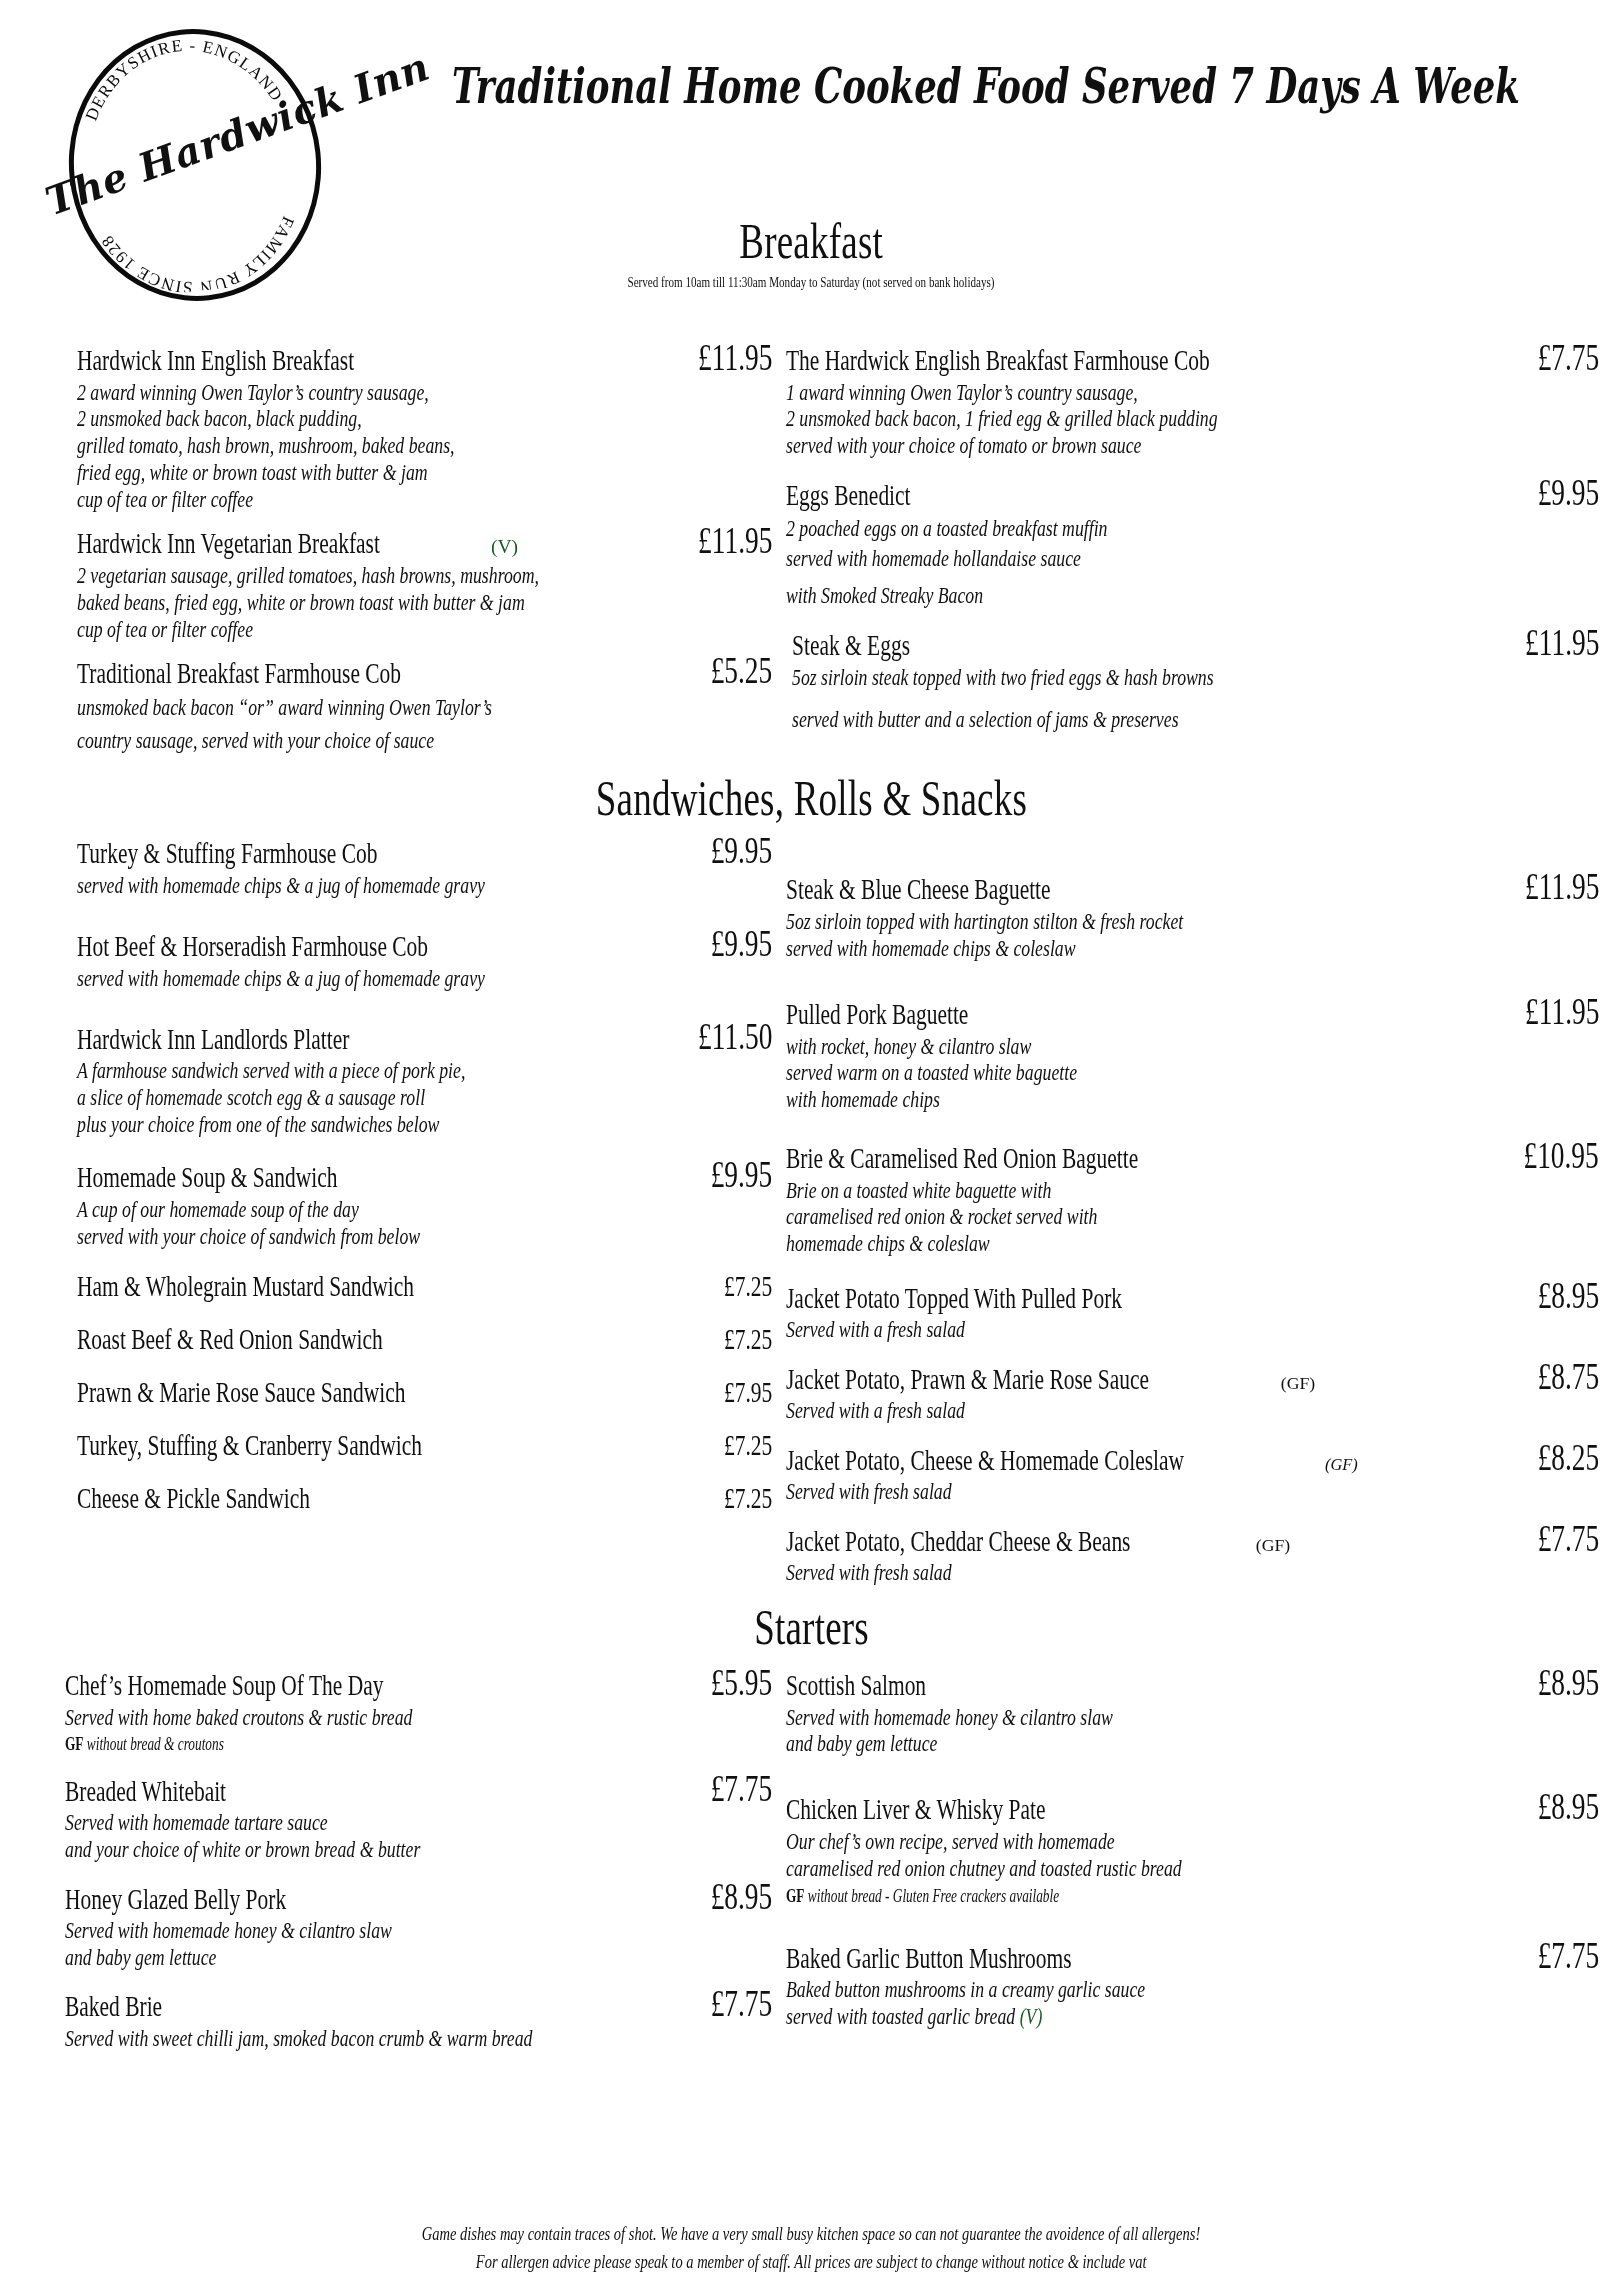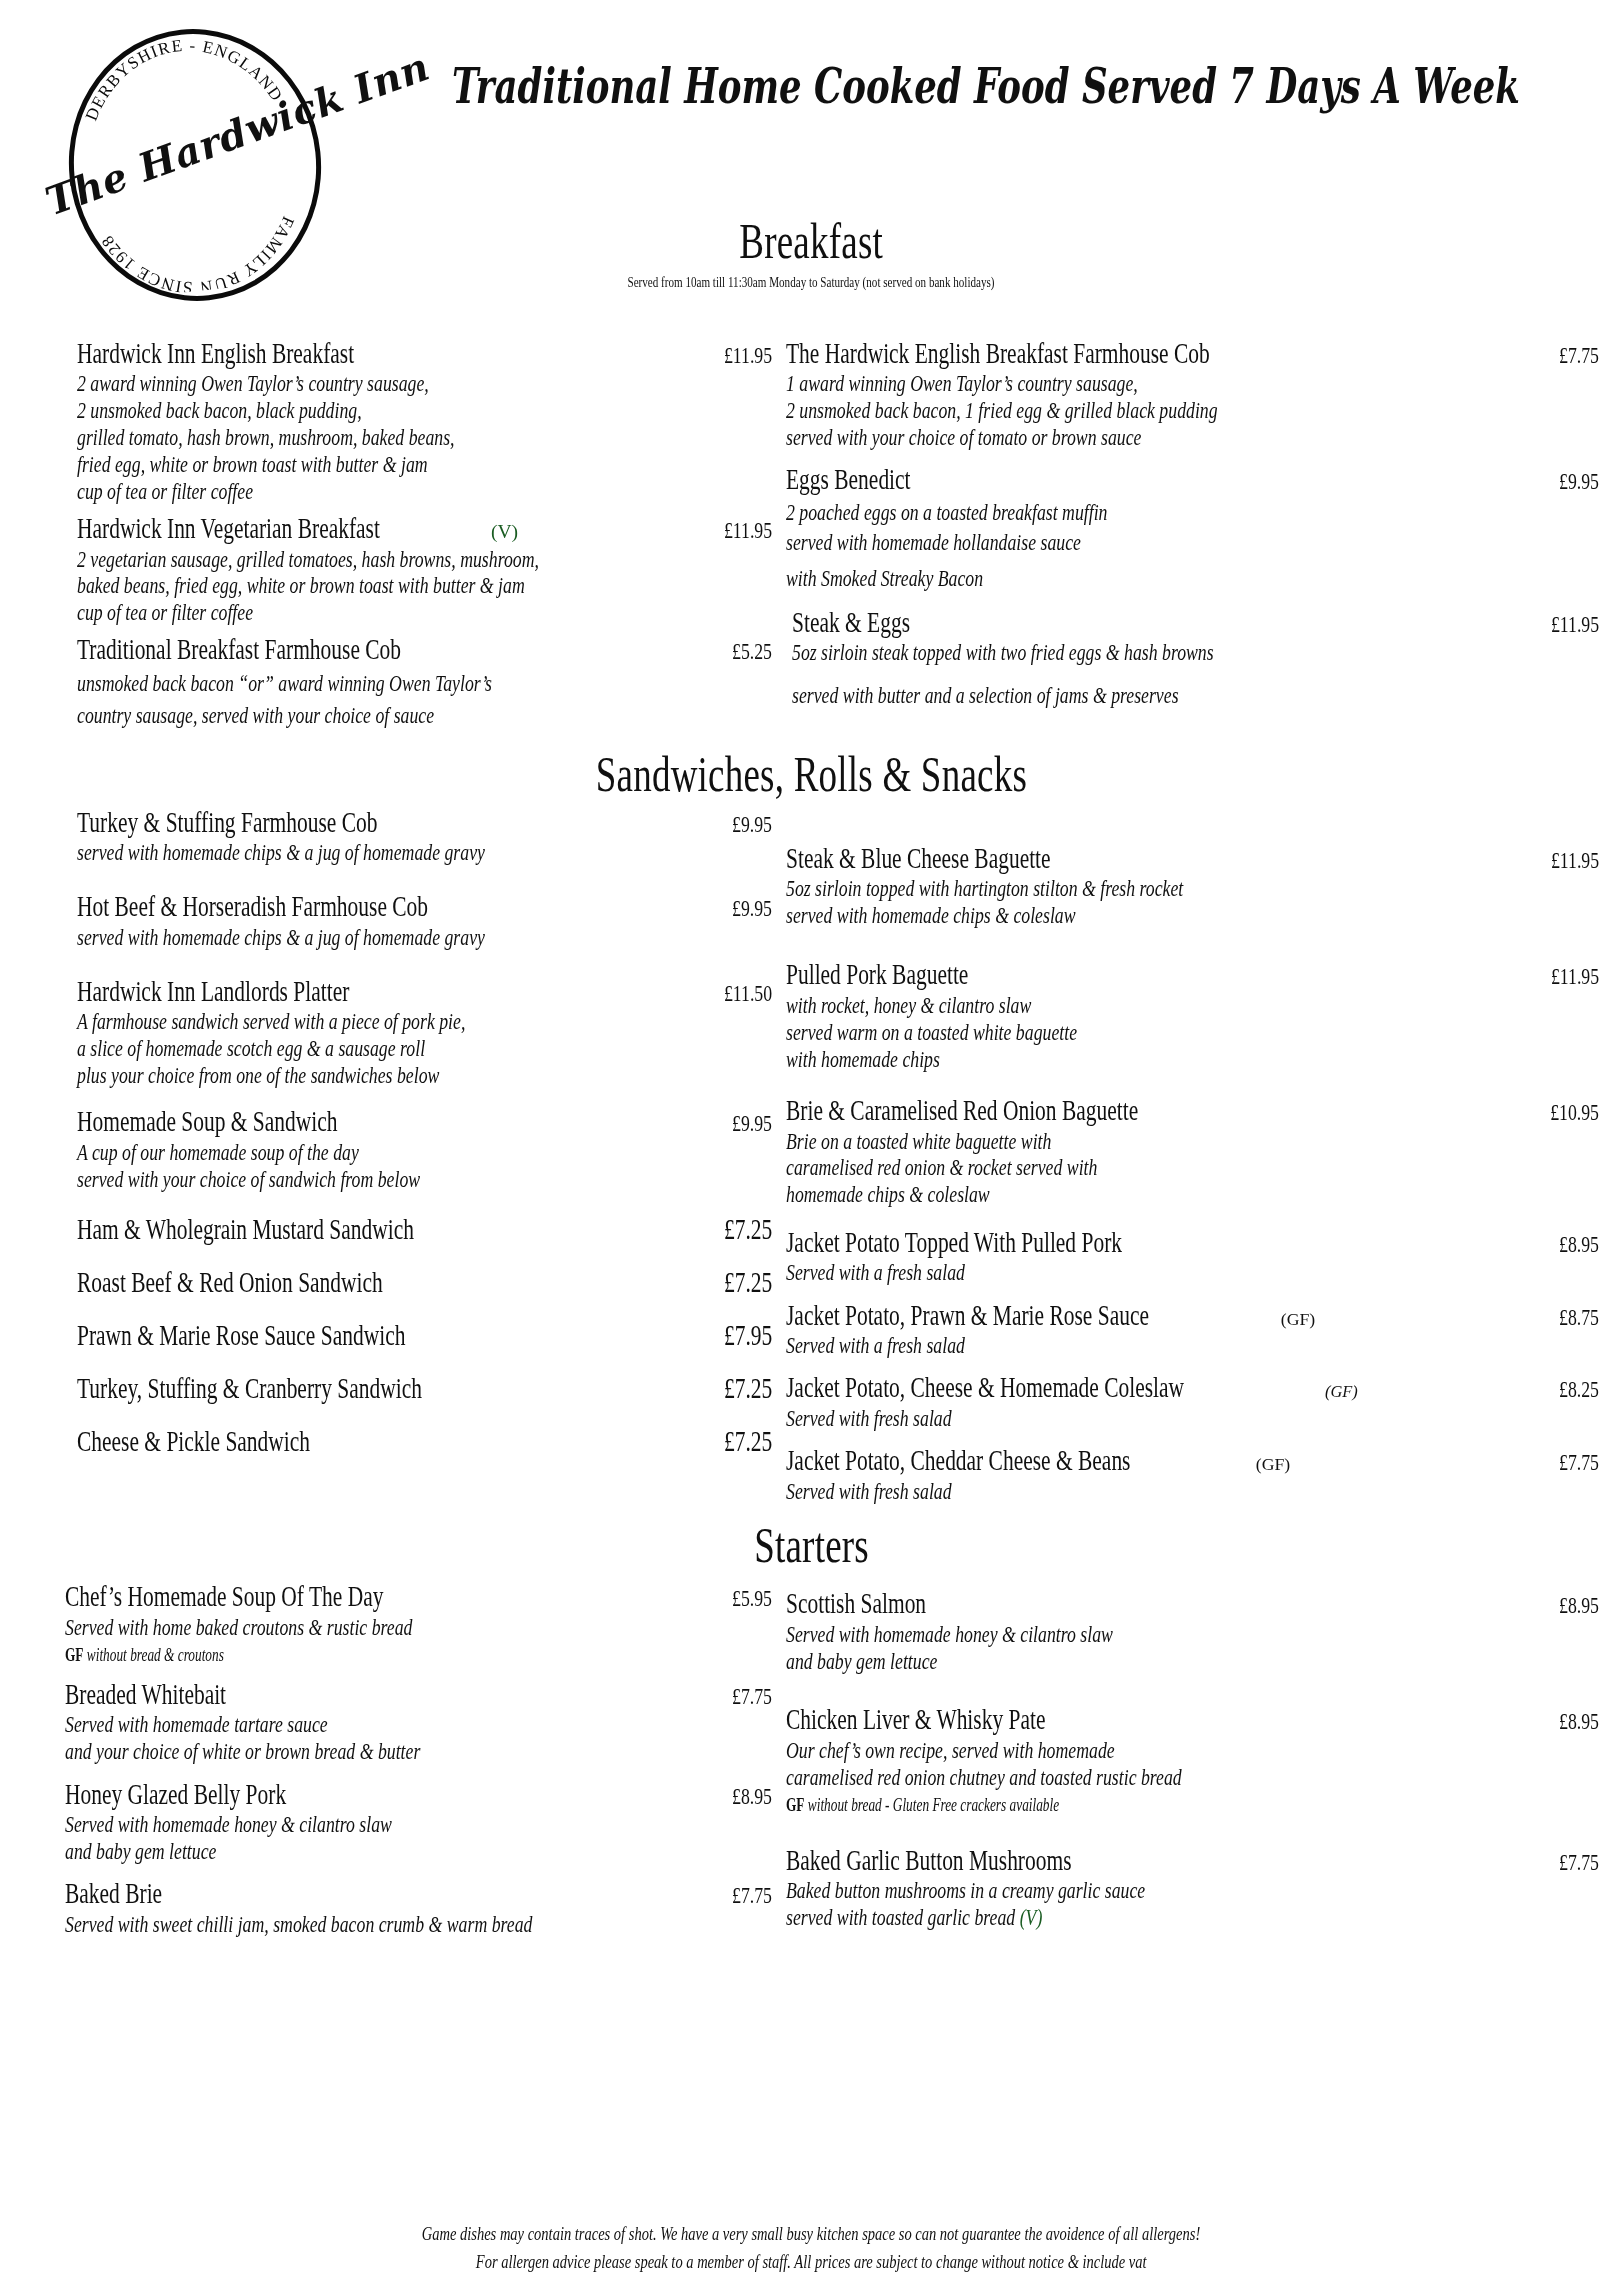--- a/index.html
+++ b/index.html
@@ -138,21 +138,21 @@
     display: flex;
     align-items: baseline;
     justify-content: space-between;
     line-height: 1.02;
   }
   .dish-name {
     font-size: 29px;
     white-space: nowrap;
   }
   .dish-price {
-    font-size: 24px;
+    font-size: 37px;
     white-space: nowrap;
     padding-left: 10.5px;
   }
   .tag-v {
     color: #1a5c22;
     font-size: 19.6px;
     padding-left: 4.6px;
   }
   .tag-gf {
     color: #111111;
@@ -479,21 +479,21 @@
         <div><span class="cond">Served with fresh salad</span></div>
       </div>
     </div>
   </div>
 </div>
 
 <div class="section-title" style="margin-top:9.2px;">
   <span class="cond-c">Starters</span>
 </div>
 
-<div class="cols" style="margin-top:11.8px;align-items:center;">
+<div class="cols" style="margin-top:11.8px;">
   <div class="col-left" style="padding-left:65px;">
 
     <div class="dish" style="margin-bottom:14.4px;">
       <div class="dish-head">
         <div class="dish-name"><span class="cond">Chef’s Homemade Soup Of The Day</span></div>
         <div class="dish-price"><span class="cond-r">£5.95</span></div>
       </div>
       <div class="dish-desc">
         <div><span class="cond">Served with home baked croutons &amp; rustic bread</span></div>
       </div>

